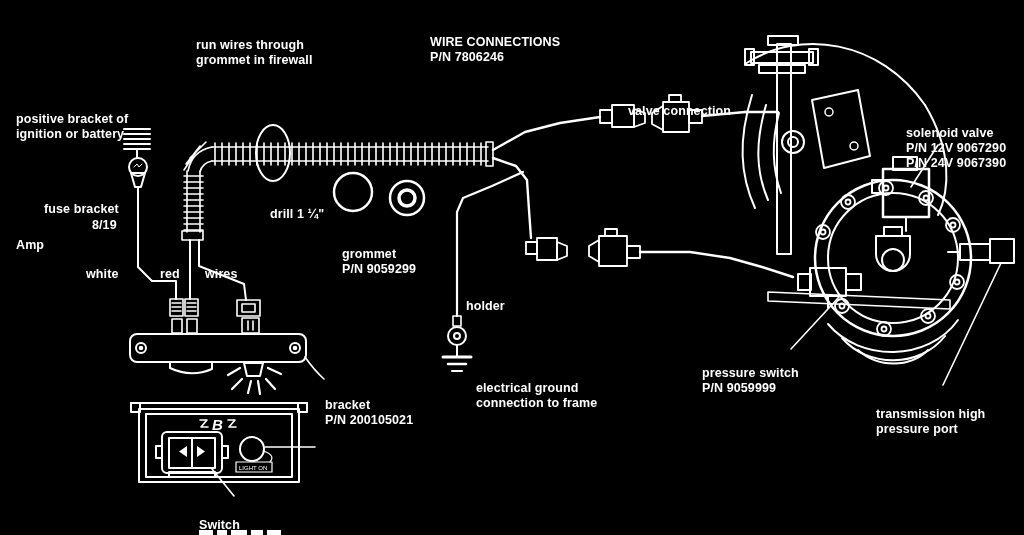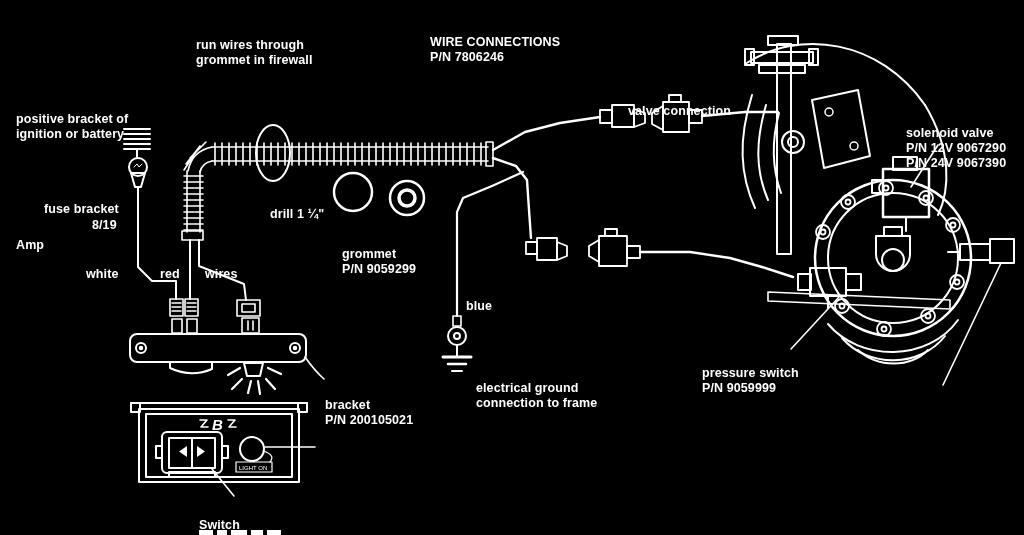--- a/index.html
+++ b/index.html
@@ -275,26 +275,28 @@
 ignition or battery</div>
   <div class="lbl" style="left:44px;top:180px">fuse bracket</div>
   <div class="lbl" style="left:92px;top:196px">8/19</div>
   <div class="lbl" style="left:16px;top:216px">Amp</div>
   <div class="lbl" style="left:86px;top:245px">white</div>
   <div class="lbl" style="left:160px;top:245px">red</div>
   <div class="lbl" style="left:205px;top:245px">wires</div>
   <div class="lbl" style="left:270px;top:185px">drill 1 ¼"</div>
   <div class="lbl center" style="left:342px;top:225px;width:112px">grommet
 P/N 9059299</div>
-  <div class="lbl" style="left:466px;top:277px">blue</div>
+  <div class="lbl" style="left:466px;top:277px">holder</div>
   <div class="lbl" style="left:476px;top:359px">electrical ground
 connection to frame</div>
   <div class="lbl" style="left:628px;top:82px">valve connection</div>
   <div class="lbl" style="left:906px;top:104px">solenoid valve
 P/N 12V 9067290
 P/N 24V 9067390</div>
   <div class="lbl" style="left:702px;top:344px">pressure switch
 P/N 9059999</div>
+  <div class="lbl" style="left:876px;top:385px">transmission high
+pressure port</div>
   <div class="lbl" style="left:325px;top:376px">bracket
 P/N 200105021</div>
   <div class="lbl" style="left:199px;top:496px">Switch
 P/N 9058799</div>
 </div>
 
 </body></html>

